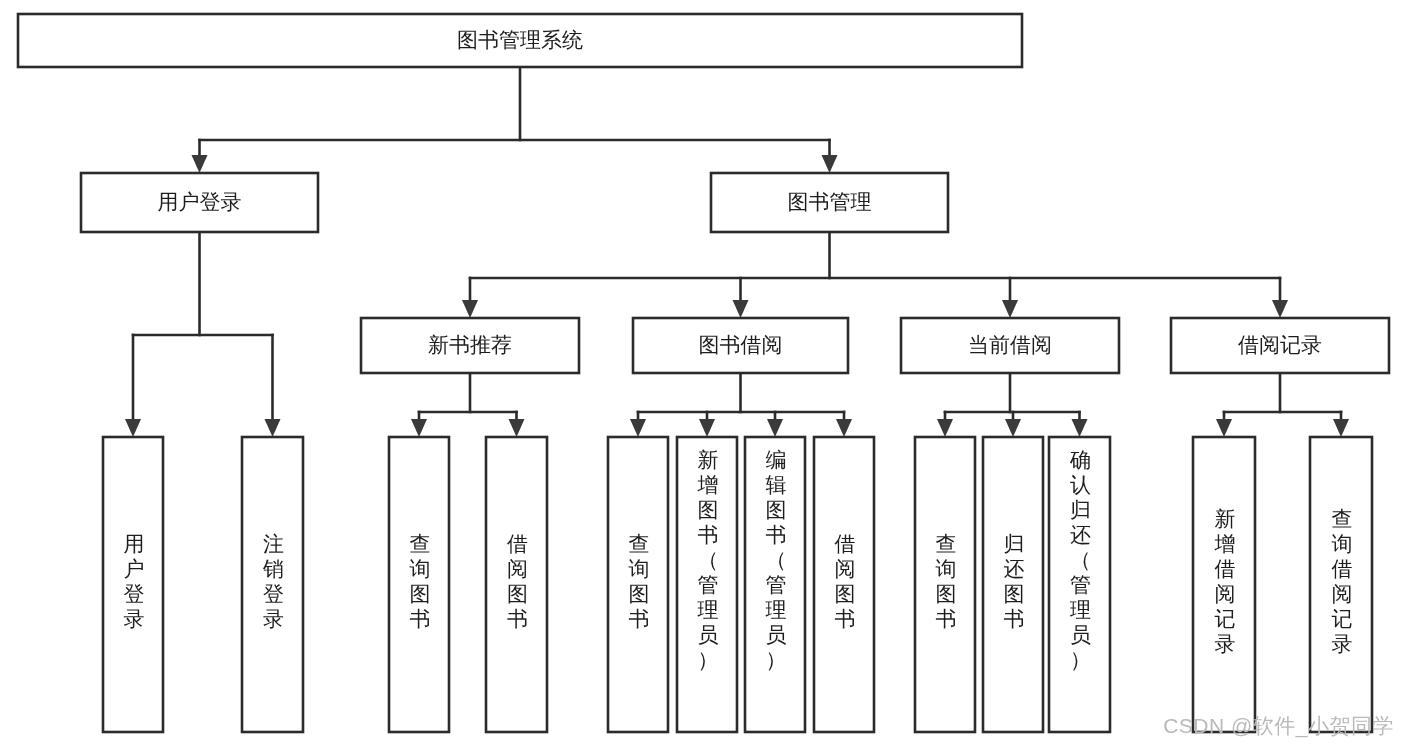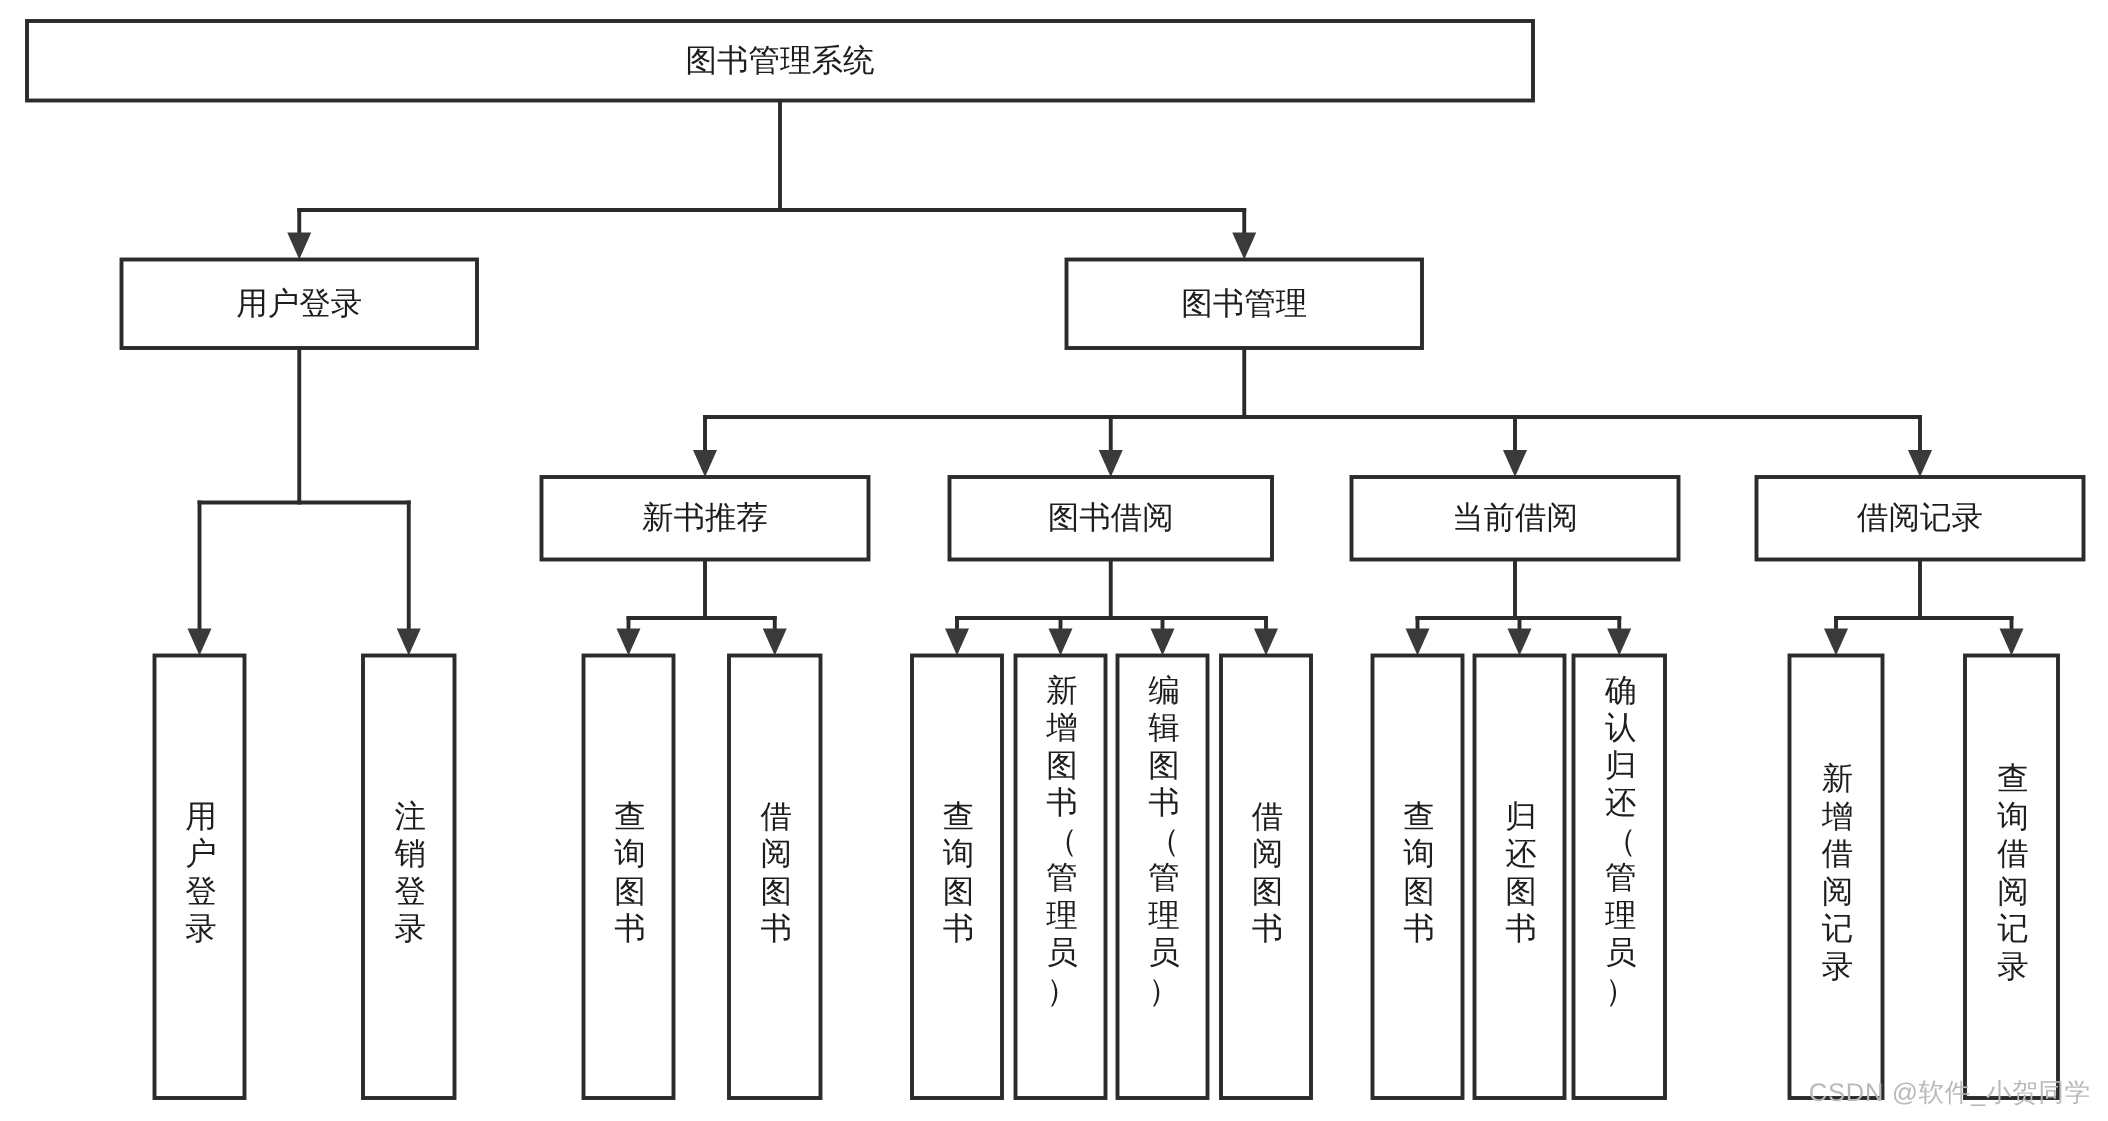--- a/index.html
+++ b/index.html
@@ -51,21 +51,21 @@
     fill: #1d1d1d;
     font-family: "Liberation Sans", "DejaVu Sans", sans-serif;
     font-size: 21px;
     text-anchor: middle;
   }
   .watermark {
     position: absolute;
     right: 11px;
     bottom: 7px;
     font-family: "Liberation Sans", "DejaVu Sans", sans-serif;
-    font-size: 17px;
+    font-size: 21px;
     color: #b9b9b9;
     letter-spacing: 0.5px;
     white-space: nowrap;
     user-select: none;
   }
 </style>
 </head>
 <body>
 
 <div id="diagram-root">

